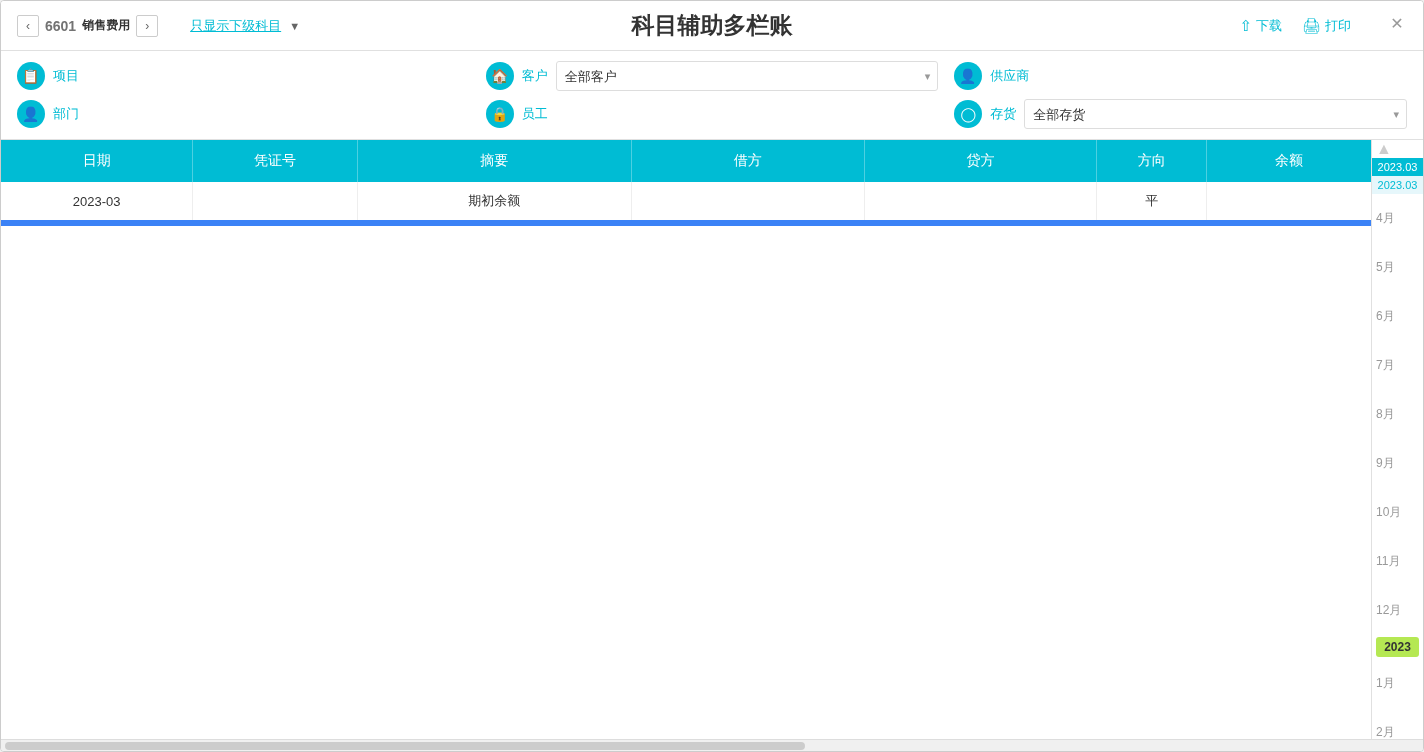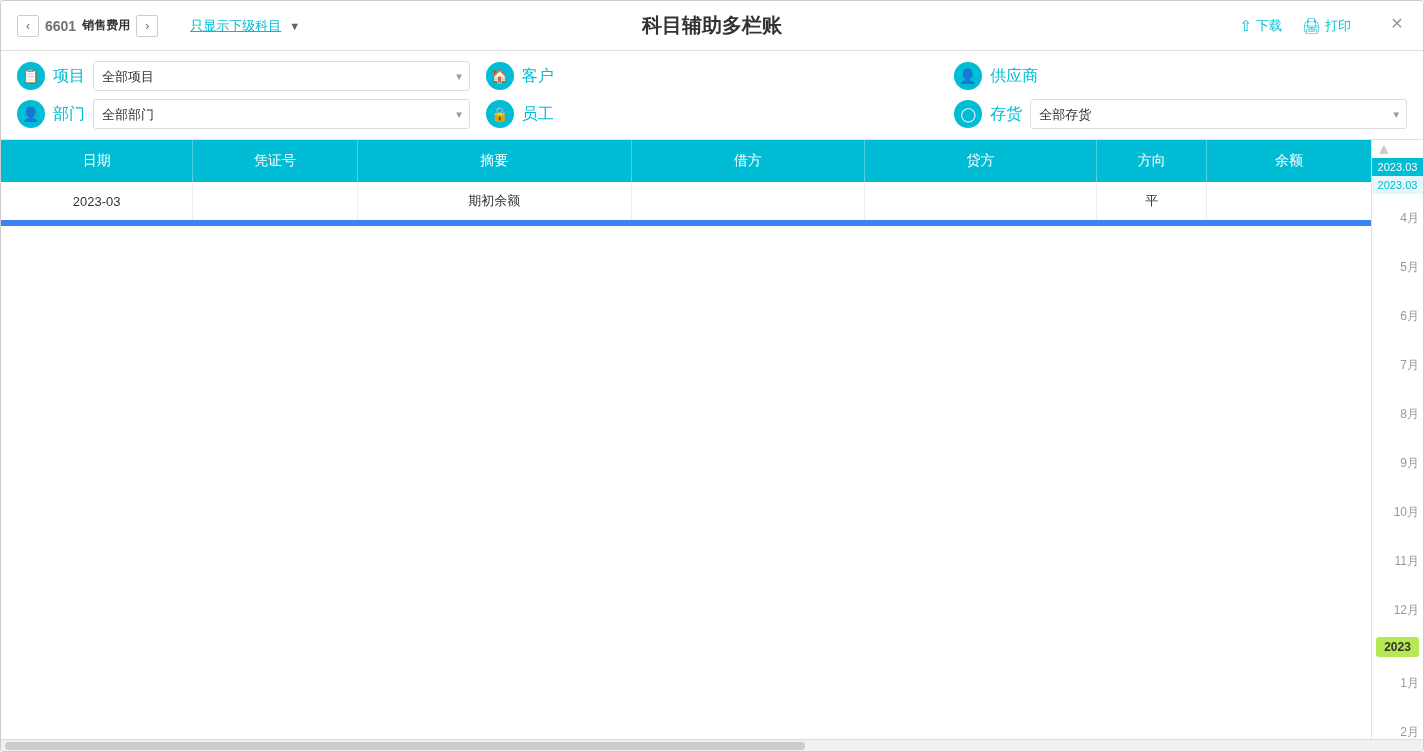--- a/index.html
+++ b/index.html
@@ -60,21 +60,21 @@
       text-decoration: underline;
       cursor: pointer;
       font-size: 13px;
     }
     .dropdown-arrow-small {
       color: #666;
       font-size: 11px;
       margin-left: 2px;
     }
     .title-center {
-      font-size: 20px;
+      font-size: 23px;
       font-weight: bold;
       color: #333;
       position: absolute;
       left: 50%;
       transform: translateX(-50%);
     }
     .title-bar-right {
       display: flex;
       align-items: center;
       gap: 20px;
@@ -122,21 +122,21 @@
       background: #00bcd4;
       display: flex;
       align-items: center;
       justify-content: center;
       color: #fff;
       font-size: 14px;
       flex-shrink: 0;
     }
     .filter-label {
       color: #00bcd4;
-      font-size: 16px;
+      font-size: 13px;
       white-space: nowrap;
     }
     .select-wrapper {
       flex: 1;
       position: relative;
     }
     .select-wrapper select {
       width: 100%;
       height: 30px;
       border: 1px solid #ddd;
@@ -209,21 +209,21 @@
     }
     .scrollbar-thumb {
       width: 800px;
       height: 8px;
       background: #ccc;
       border-radius: 4px;
       margin: 2px 4px;
     }
     .month-item {
       width: 100%;
-      text-align: right;
+      text-align: left;
       padding: 16px 4px;
       font-size: 12px;
       color: #999;
       cursor: pointer;
       white-space: nowrap;
     }
     .sidebar-up-arrow, .sidebar-down-arrow {
       width: 24px;
       height: 24px;
       display: flex;
@@ -285,43 +285,38 @@
     </div>
 
     <span class="close-btn">✕</span>
   </div>
 
   <div class="filter-bar">
 
     <div class="filter-row">
       <div class="filter-icon">📋</div>
       <span class="filter-label">项目</span>
+    </div>
+    <div class="filter-row">
+      <div class="filter-icon" style="background:#00bcd4;">🏠</div>
+      <span class="filter-label">客户</span>
       <div class="select-wrapper">
         <select>
-          <option>全部项目</option>
+          <option>全部客户</option>
         </select>
       </div>
     </div>
     <div class="filter-row">
-      <div class="filter-icon" style="background:#00bcd4;">🏠</div>
-      <span class="filter-label">客户</span>
-    </div>
-    <div class="filter-row">
       <div class="filter-icon" style="background:#00bcd4;">👤</div>
       <span class="filter-label">供应商</span>
     </div>
 
     <div class="filter-row">
       <div class="filter-icon" style="background:#00bcd4;">👤</div>
       <span class="filter-label">部门</span>
-      <div class="select-wrapper">
-        <select>
-          <option>全部部门</option>
-        </select>
-      </div>
     </div>
     <div class="filter-row">
       <div class="filter-icon" style="background:#00bcd4;">🔒</div>
       <span class="filter-label">员工</span>
     </div>
     <div class="filter-row">
       <div class="filter-icon" style="background:#00bcd4;">◯</div>
       <span class="filter-label">存货</span>
       <div class="select-wrapper">
         <select>

